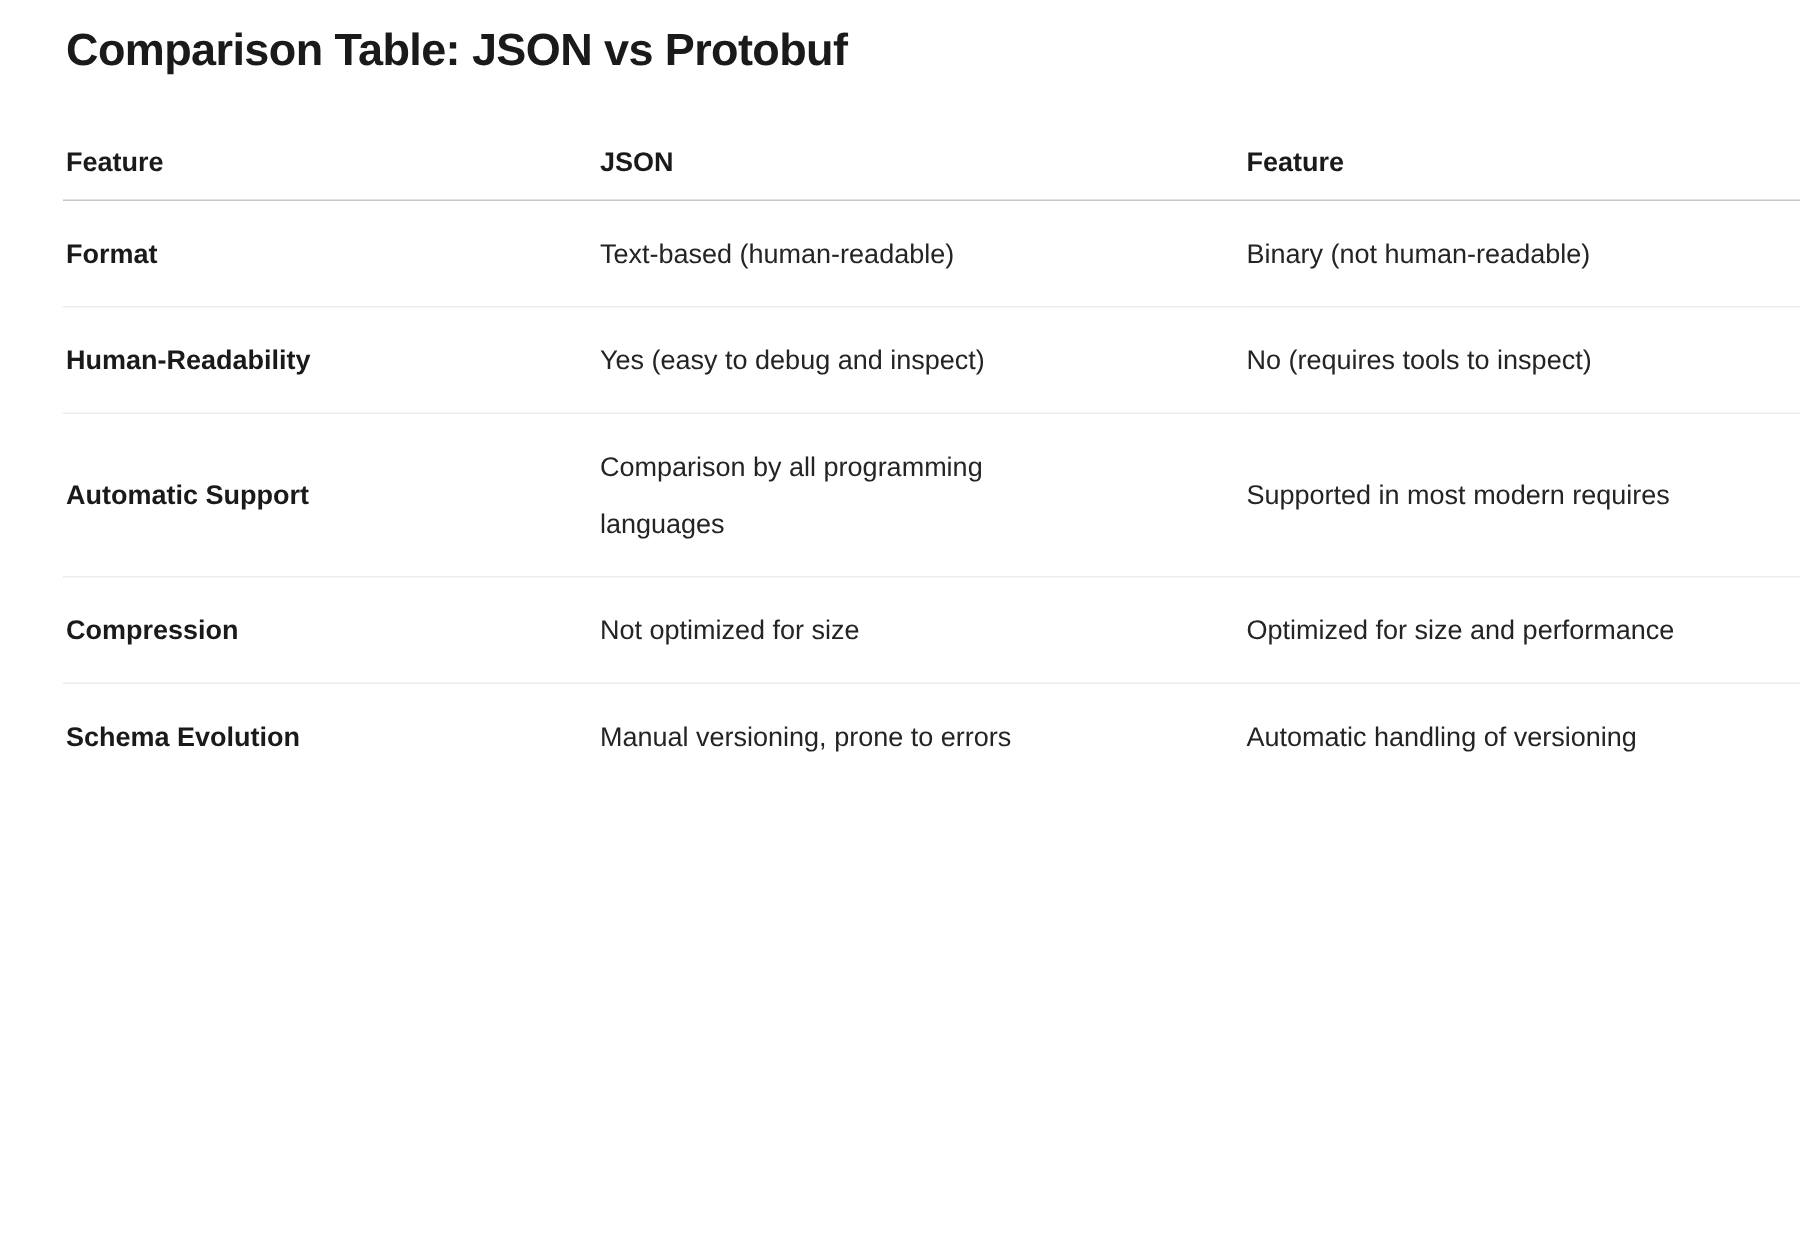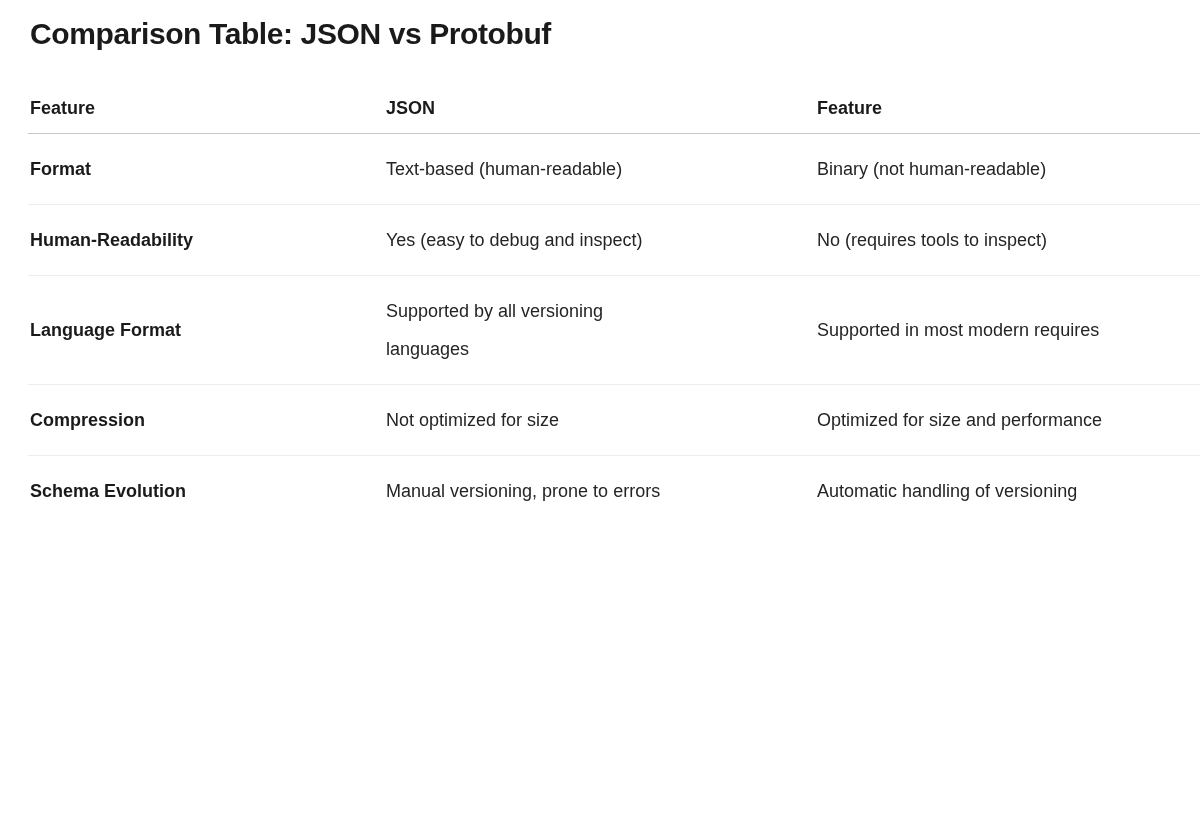--- a/index.html
+++ b/index.html
@@ -12,21 +12,21 @@
   * { margin: 0; padding: 0; box-sizing: border-box; }
   html, body {
     width: 1200px;
     height: 831px;
     background: var(--background);
     font-family: "Liberation Sans", "DejaVu Sans", sans-serif;
     color: var(--text);
     overflow: hidden;
   }
   .page {
-    padding: 14px 0 0 2px;
+    padding: 14px 0 0 16px;
     width: 1192px;
   }
   .page-title {
     margin: 0 0 42px 28px;
     font-size: 30px;
     line-height: 40px;
     font-weight: 700;
     letter-spacing: -0.4px;
     color: var(--heading);
   }
@@ -96,22 +96,22 @@
           <th>Format</th>
           <td>Text-based (human-readable)</td>
           <td>Binary (not human-readable)</td>
         </tr>
         <tr>
           <th>Human-Readability</th>
           <td>Yes (easy to debug and inspect)</td>
           <td>No (requires tools to inspect)</td>
         </tr>
         <tr>
-          <th>Language Format</th>
-          <td>Supported by all versioning
+          <th>Automatic Support</th>
+          <td>Comparison by all programming
 languages</td>
           <td>Supported in most modern requires</td>
         </tr>
         <tr>
           <th>Compression</th>
           <td>Not optimized for size</td>
           <td>Optimized for size and performance</td>
         </tr>
         <tr>
           <th>Schema Evolution</th>

